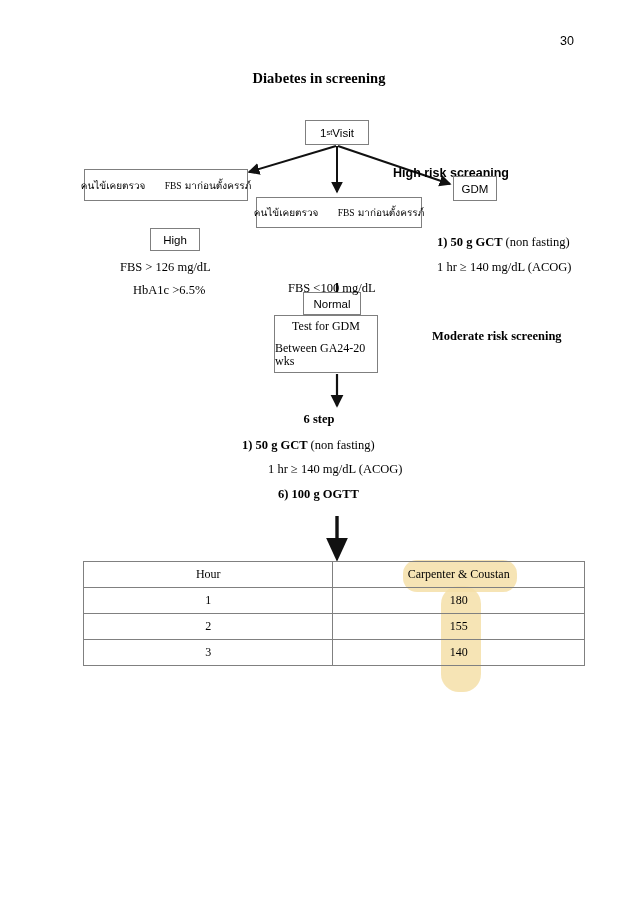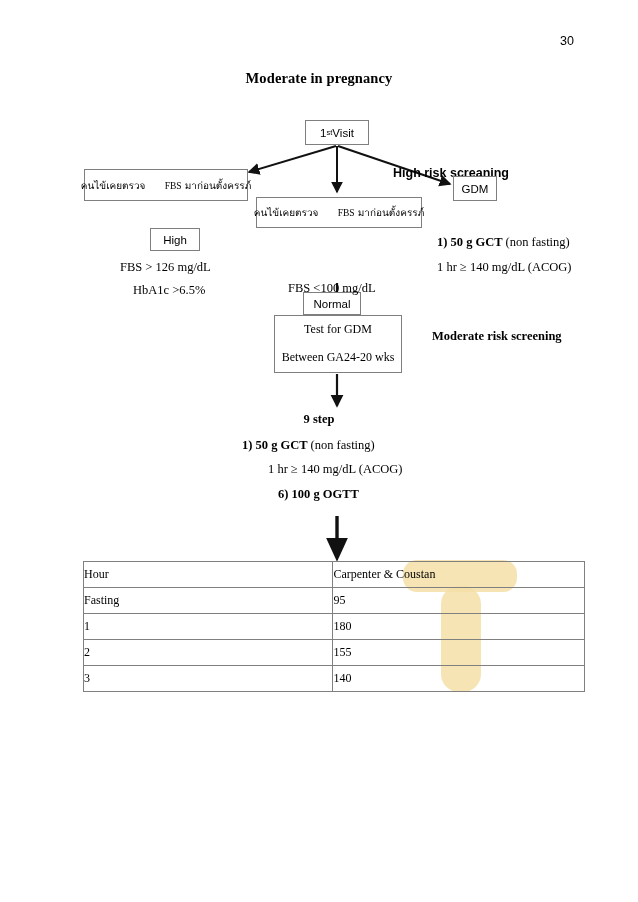--- a/index.html
+++ b/index.html
@@ -108,21 +108,21 @@
     left: 150px; top: 228px;
     width: 50px; height: 23px;
   }
   #normal-box {
     left: 303px; top: 244px;
     width: 58px; height: 23px; margin-top: 48px;
   }
 
   #test-gdm-box {
     left: 274px; top: 315px;
-    width: 128px; height: 58px;
+    width: 104px; height: 58px;
     flex-direction: column;
     justify-content: space-around;
     font-family: "Liberation Serif", serif;
     font-size: 12px;
   }
   #test-gdm-box div { line-height: 1.1; }
 
   
   .txt {
     font-family: "Liberation Serif", serif;
@@ -172,20 +172,21 @@
   #gdm-table {
     left: 83px; top: 561px;
     width: 502px;
     border-collapse: collapse;
     font-family: "Liberation Serif", serif;
     font-size: 12px;
   }
   #gdm-table td {
     border: 1.3px solid #808080;
     height: 25px;
+    text-align: center;
     vertical-align: middle;
     padding: 0;
     background: transparent;
   }
   #gdm-table td.col-hour  { width: 250px; }
   #gdm-table td.col-value { width: 252px; }
 
   
   #arrow-layer {
     left: 0; top: 0;
@@ -193,21 +194,21 @@
     pointer-events: none;
   }
 </style>
 </head>
 <body>
 
 <div class="page">
 
   <div class="abs page-number">30</div>
 
-  <div class="abs doc-title">Moderate in pregnancy</div>
+  <div class="abs doc-title">Diabetes in screening</div>
 
   <div class="abs" id="highlight-blob"></div>
   <div class="abs" id="highlight-blob2"></div>
 
   <svg class="abs" id="arrow-layer" viewBox="0 0 638 902">
     <defs>
       <marker id="ah" markerWidth="7" markerHeight="7" refX="5.2" refY="3" orient="auto">
         <path d="M0,0 L6,3 L0,6 z" fill="#111111"></path>
       </marker>
       <marker id="ahb" markerWidth="8" markerHeight="8" refX="5.6" refY="3.2" orient="auto">
@@ -258,36 +259,32 @@
   <div class="abs txt" id="gct-right-1"><span>1) 50 g GCT </span><span class="norm">(non fasting)</span></div>
   <div class="abs txt" id="gct-right-2">1 hr ≥ 140 mg/dL (ACOG)</div>
 
   <div class="abs box box-serif" id="test-gdm-box">
     <div>Test for GDM</div>
     <div>Between GA24-20 wks</div>
   </div>
 
   <div class="abs" id="moderate-risk-label">Moderate risk screening</div>
 
-  <div class="abs txt b" id="two-step">9 step</div>
+  <div class="abs txt b" id="two-step">6 step</div>
   <div class="abs txt" id="step-1"><span>1) 50 g GCT </span><span class="norm">(non fasting)</span></div>
   <div class="abs txt" id="step-1b">1 hr ≥ 140 mg/dL (ACOG)</div>
   <div class="abs txt b" id="step-2">6) 100 g OGTT</div>
 
   <table class="abs" id="gdm-table">
     <tbody>
       <tr>
         <td class="col-hour">Hour</td>
         <td class="col-value">Carpenter &amp; Coustan</td>
       </tr>
       <tr>
-        <td class="col-hour">Fasting</td>
-        <td class="col-value">95</td>
-      </tr>
-      <tr>
         <td class="col-hour">1</td>
         <td class="col-value">180</td>
       </tr>
       <tr>
         <td class="col-hour">2</td>
         <td class="col-value">155</td>
       </tr>
       <tr>
         <td class="col-hour">3</td>
         <td class="col-value">140</td>

